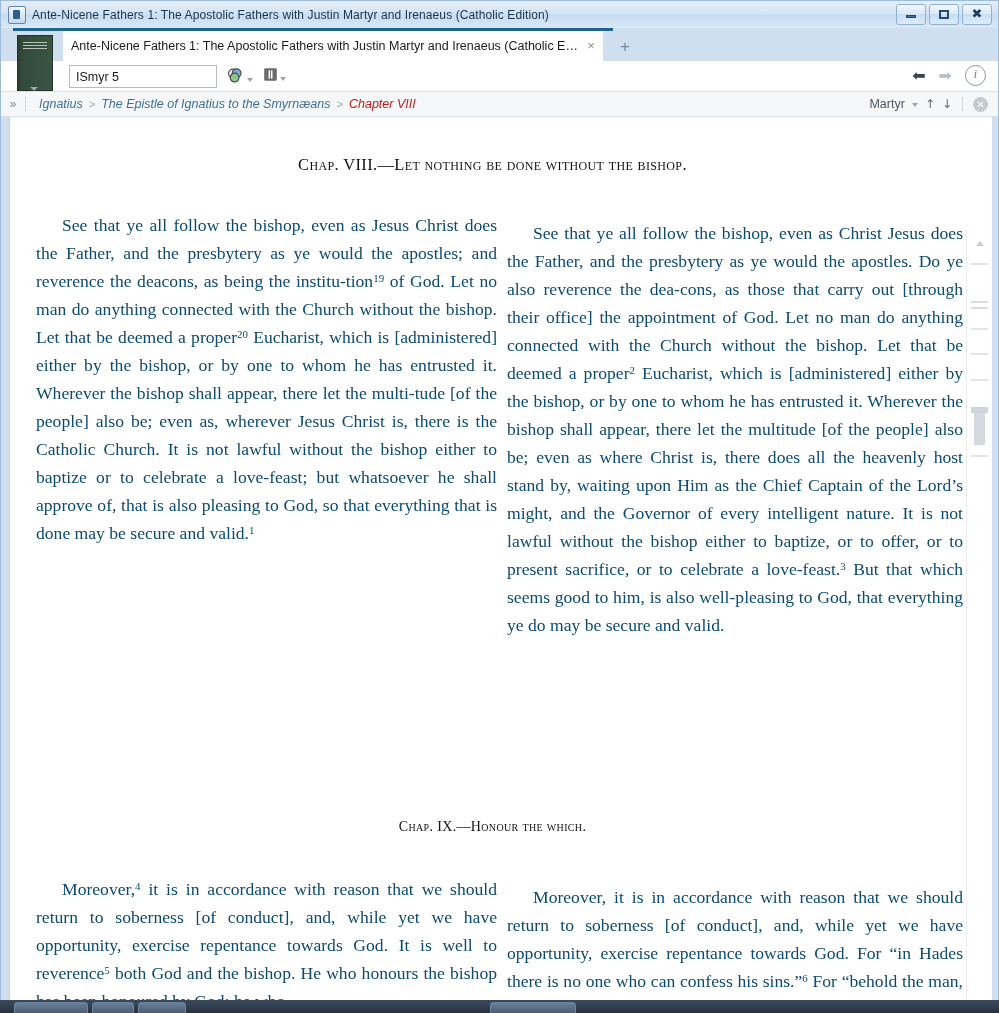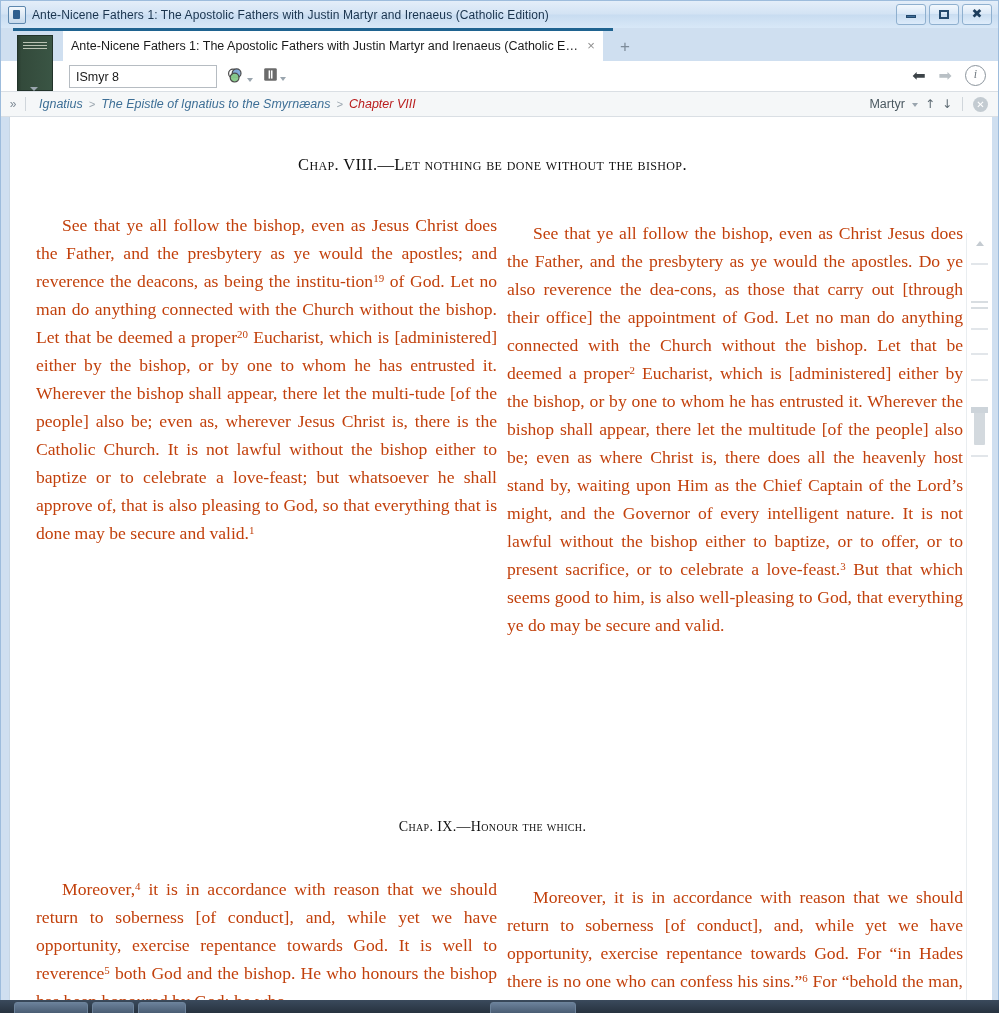--- a/index.html
+++ b/index.html
@@ -346,21 +346,21 @@
   .cols {
     position: absolute;
     left: 0;
     width: 100%;
     display: flex;
   }
   .col {
     font-family: "Liberation Serif", serif;
     font-size: 17.6px;
     line-height: 28px;
-    color: #c2410c;
+    color: #0c4a6e;
     text-align: justify;
     text-justify: inter-word;
     box-sizing: border-box;
     hyphens: manual;
   }
   .col p { margin: 0; text-indent: 26px; }
   .col-left  { width: 497px; padding-left: 26px; padding-right: 10px; }
   .col-right { width: 468px; padding-left: 0px;  padding-right: 12px; margin-top: 8px; }
 
   #block-8 { top: 94px; }
@@ -473,21 +473,21 @@
       <span id="tab-close">×</span>
     </div>
     <div id="tab-new">+</div>
   </div>
 
   <div id="toolbar">
     <div id="book-cover"></div>
     <div id="cover-caret"></div>
 
     <div id="search-box">
-      <span id="search-value">ISmyr 8</span>
+      <span id="search-value">ISmyr 5</span>
     </div>
 
     <div class="tb-icon-group" style="left:224px;">
       <span>
         <svg width="20" height="20" viewBox="0 0 20 20" aria-hidden="true">
           <circle cx="8" cy="7.5" r="4.4" fill="#ffffff" stroke="#4a4a4a" stroke-width="1.2"></circle>
           <circle cx="11.6" cy="7.2" r="4.4" fill="#7ea8d8" stroke="#4a4a4a" stroke-width="1.2" fill-opacity="0.95"></circle>
           <circle cx="9.6" cy="11.6" r="4.4" fill="#86c98a" stroke="#4a4a4a" stroke-width="1.2" fill-opacity="0.95"></circle>
         </svg>
       </span>

